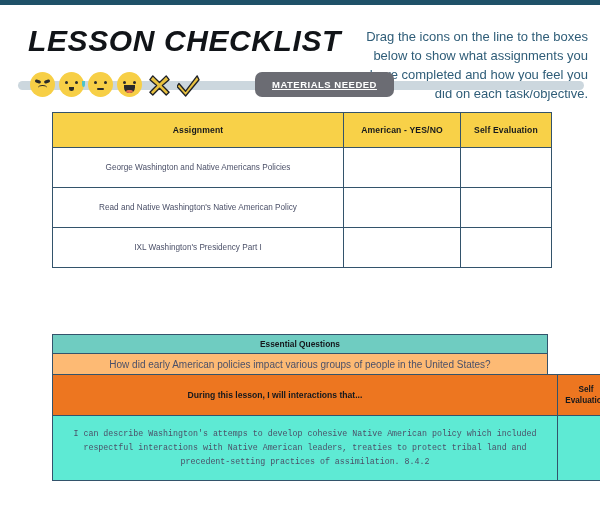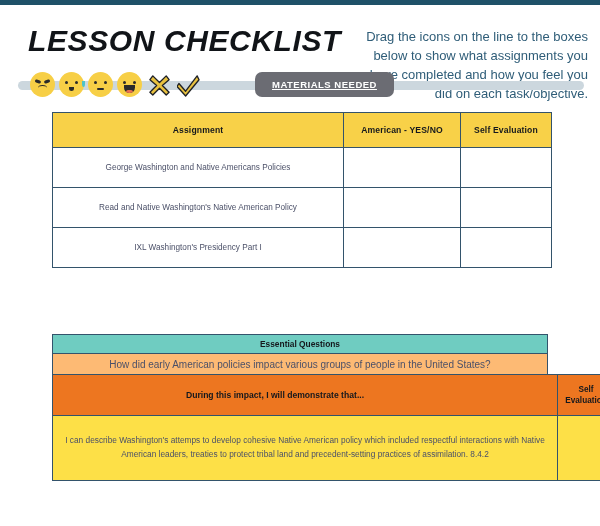--- a/index.html
+++ b/index.html
@@ -272,26 +272,27 @@
   }
   #demo-table th.demo-main {
     padding-right: 60px;
   }
   #demo-table th.demo-se {
     font-size: 8.2px;
     line-height: 1.35;
     padding: 0 2px;
   }
   #demo-table td {
-    background: #fde047;
+    background: #5eead4;
     height: 56px;
     font-size: 8.3px;
     color: #4b5068;
     line-height: 1.65;
     padding: 4px 10px;
+    font-family: Liberation Mono, monospace;
   }
 </style>
 </head>
 <body>
 
 <div id="page">
 
   <div class="top-bar"></div>
 
   <div class="header">
@@ -379,21 +380,21 @@
     <tbody>
       <tr>
         <td>How did early American policies impact various groups of people in the United States?</td>
       </tr>
     </tbody>
   </table>
 
   <table class="table" id="demo-table">
     <thead>
       <tr>
-        <th class="demo-main" style="width:444px">During this impact, I will demonstrate that...</th>
+        <th class="demo-main" style="width:444px">During this lesson, I will interactions that...</th>
         <th class="demo-se" style="width:52px">Self Evaluation</th>
       </tr>
     </thead>
     <tbody>
       <tr>
         <td>I can describe Washington's attemps to develop cohesive Native American policy which included respectful interactions with Native American leaders, treaties to protect tribal land and precedent-setting practices of assimilation. 8.4.2</td>
         <td></td>
       </tr>
     </tbody>
   </table>

